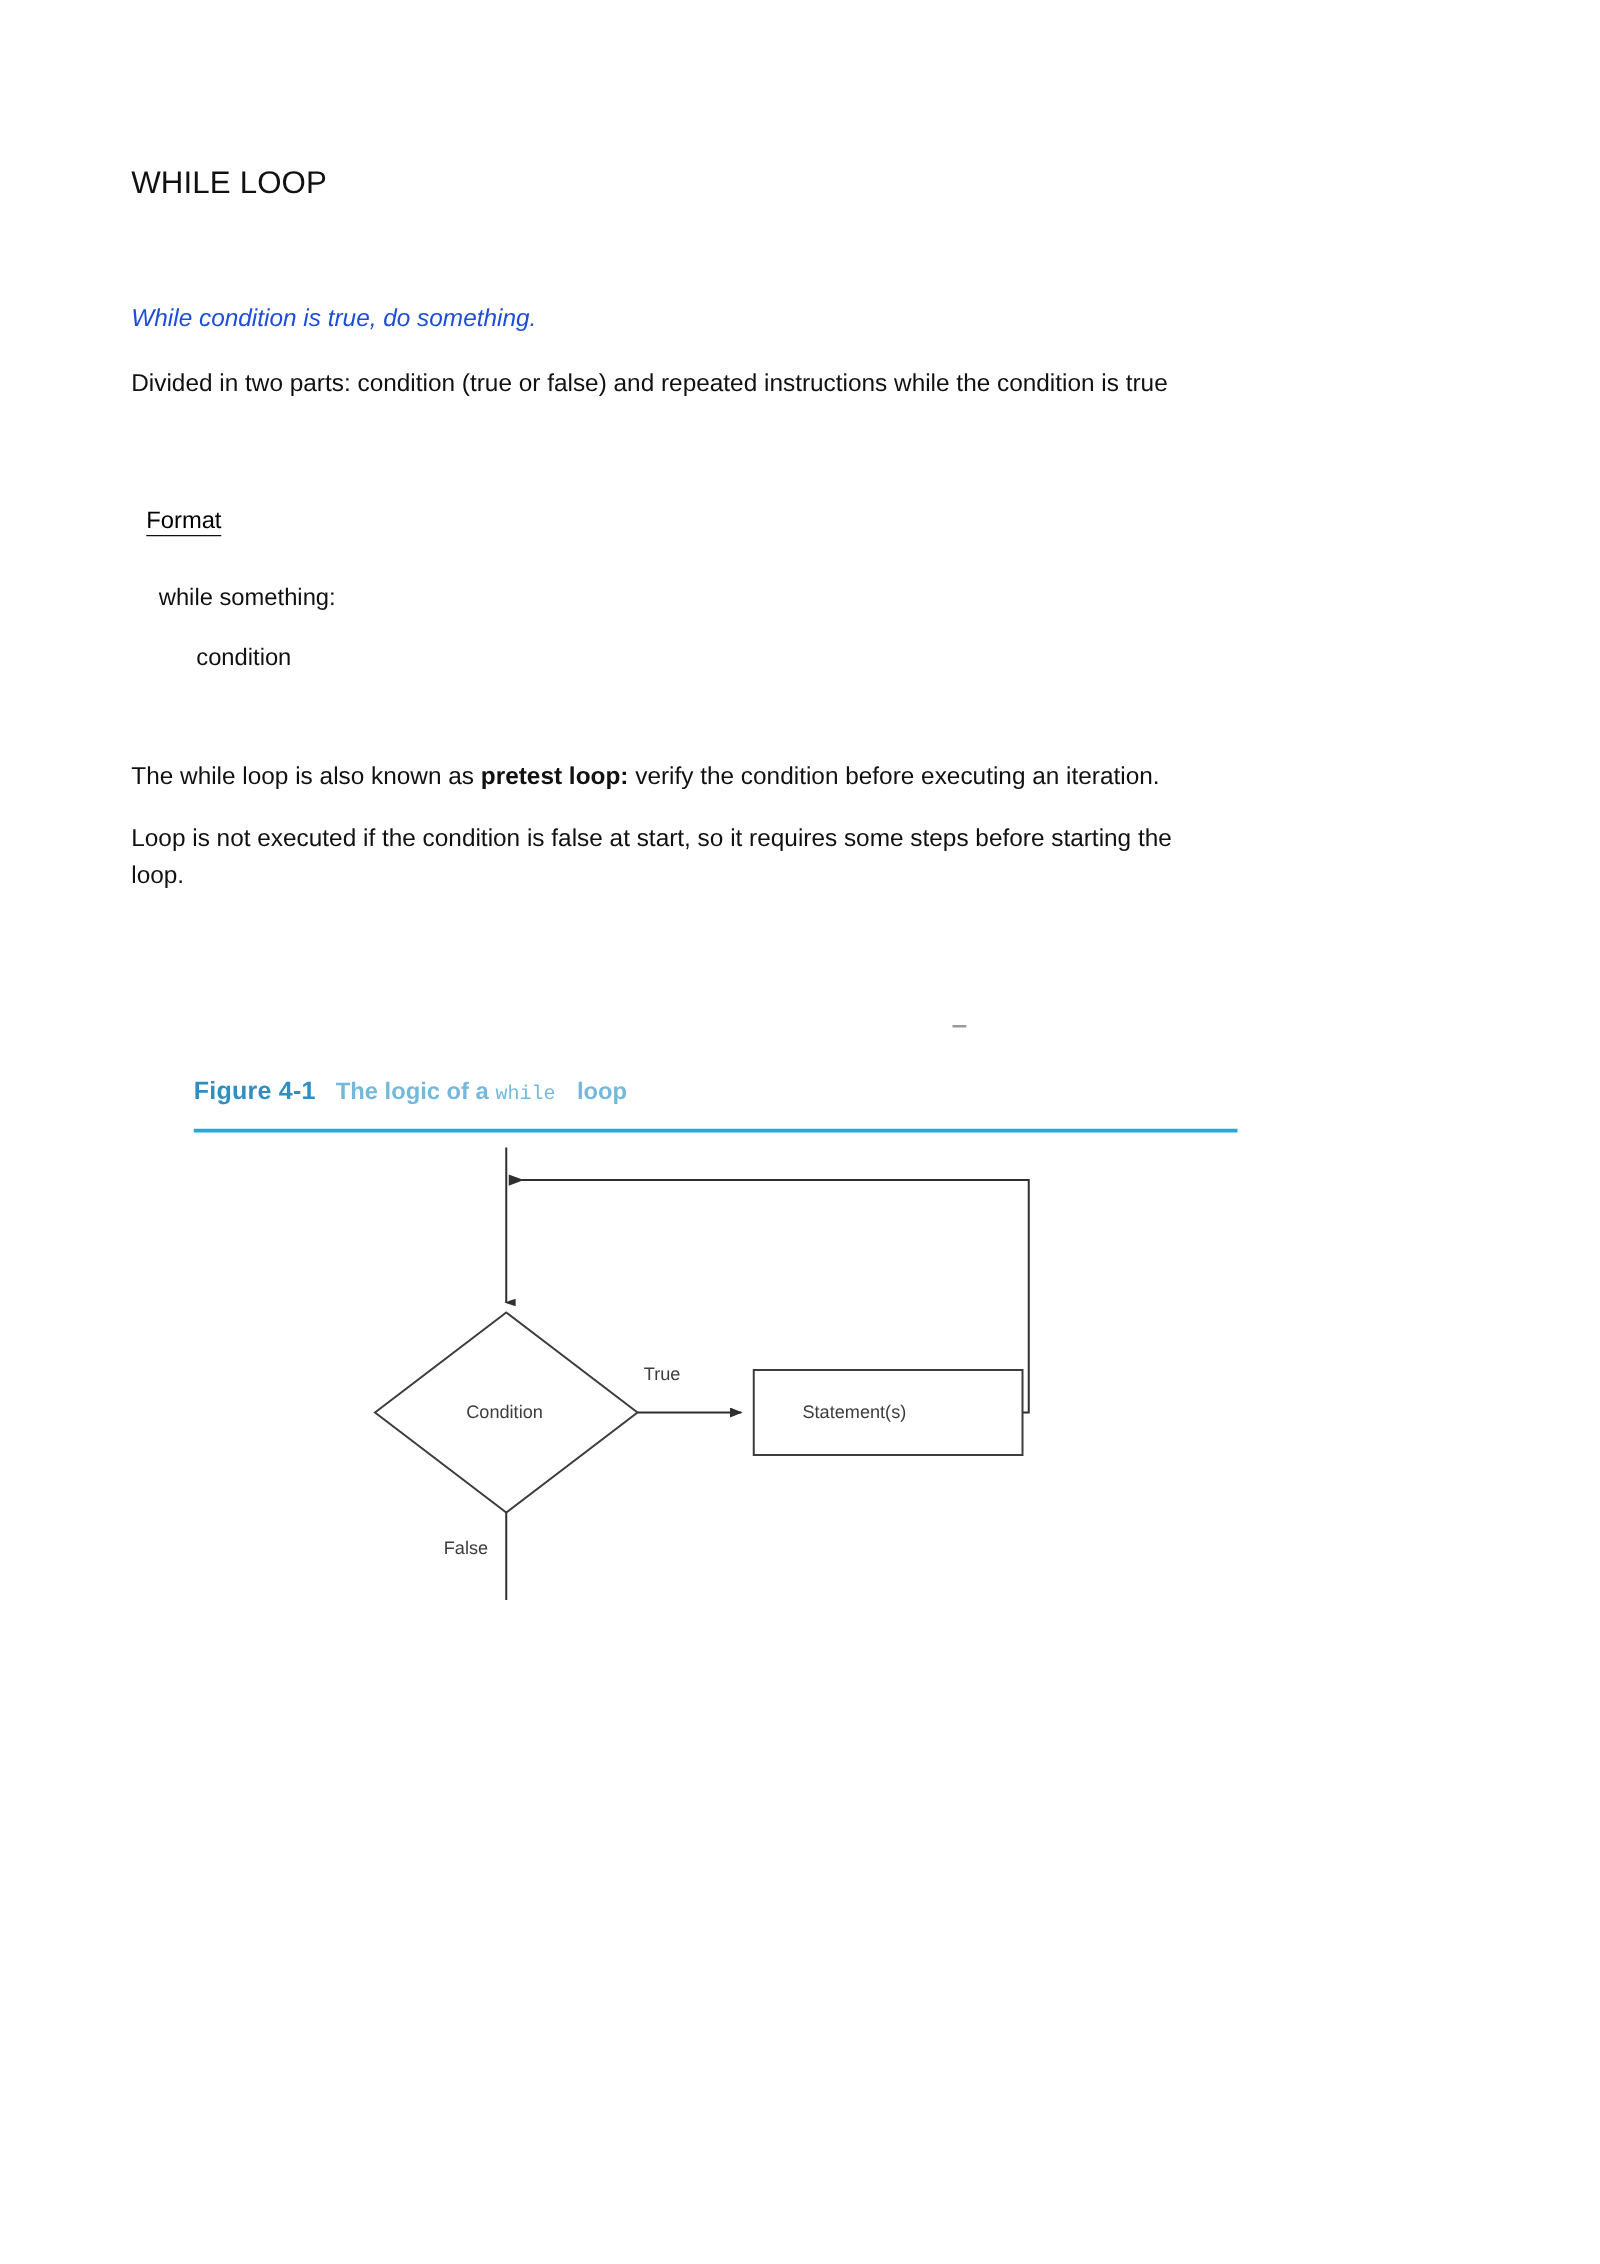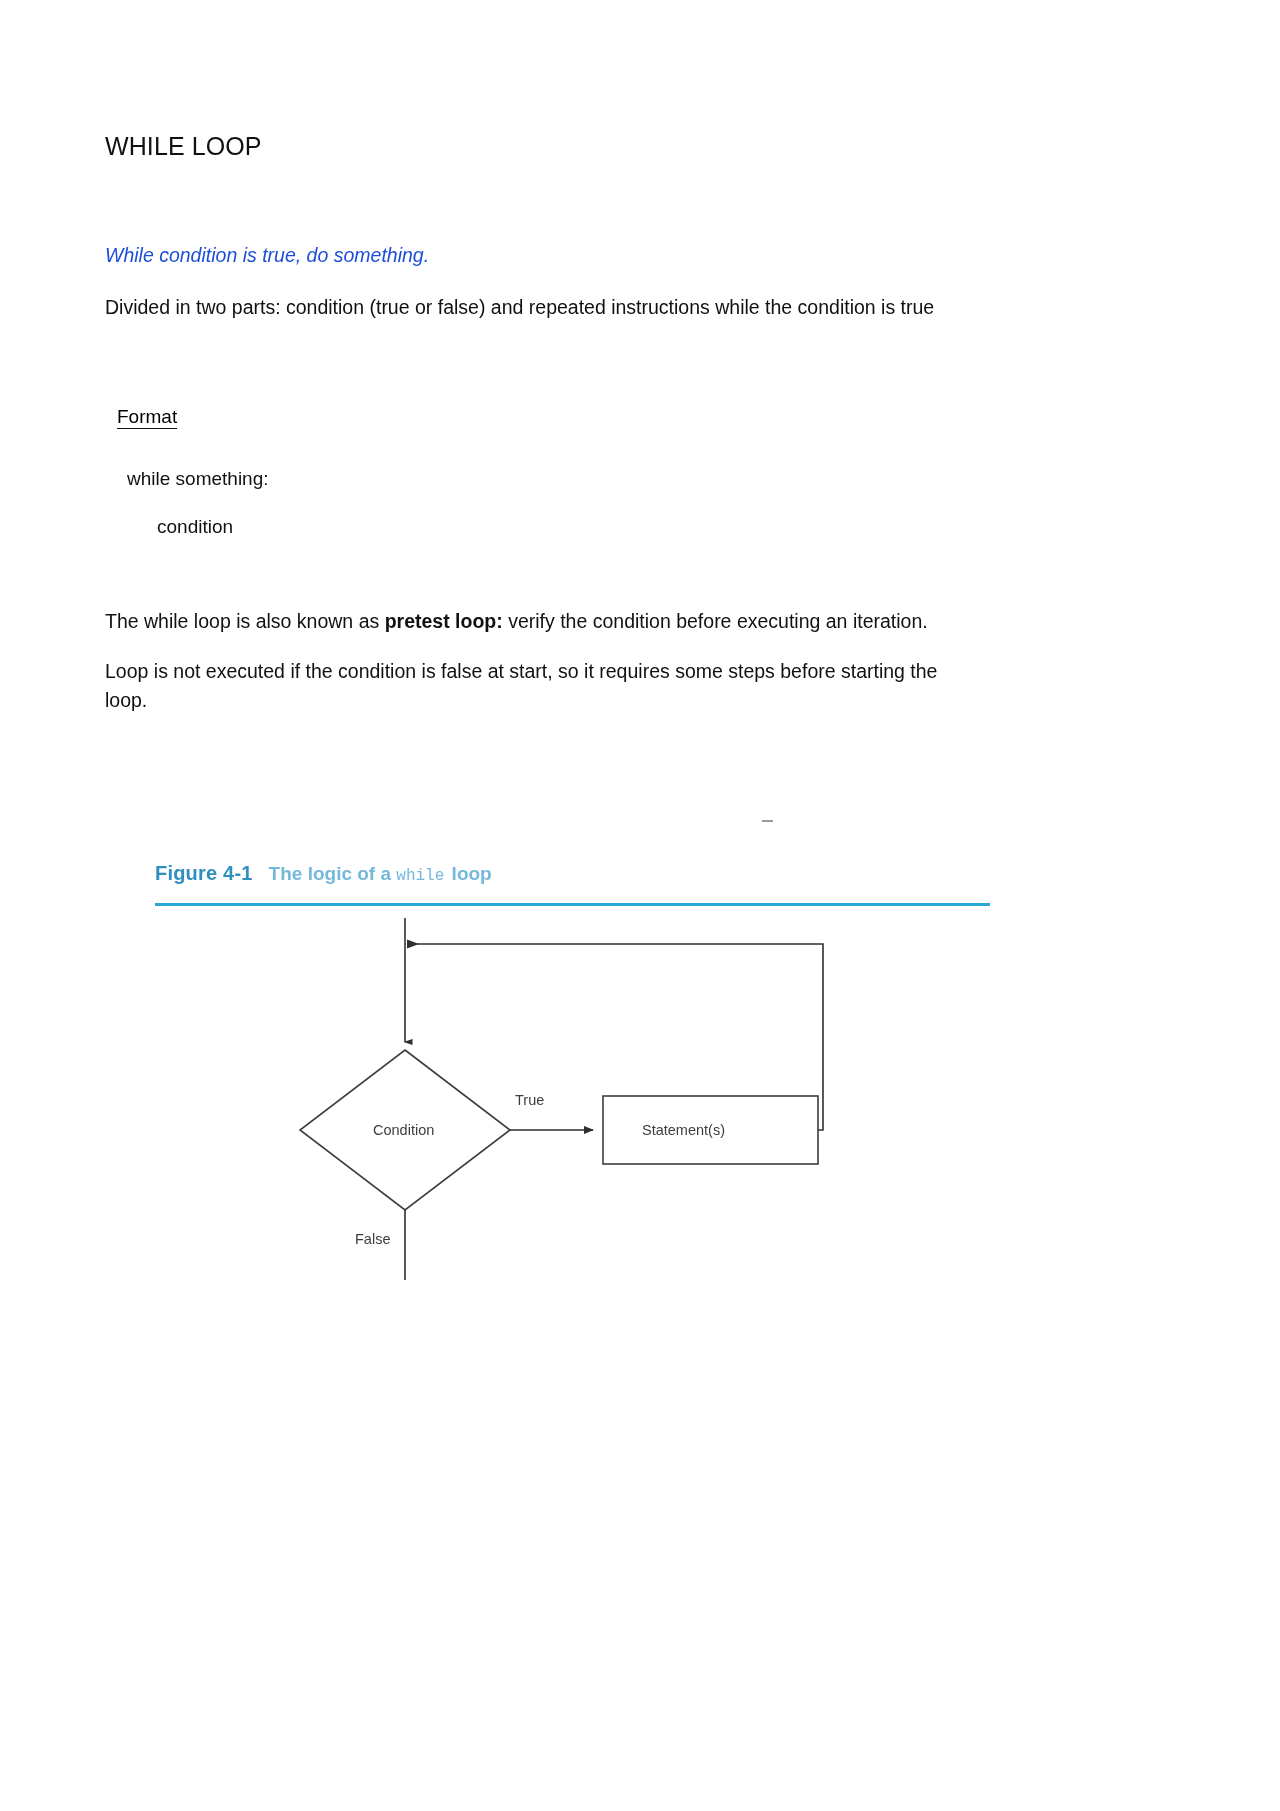--- a/index.html
+++ b/index.html
@@ -170,21 +170,21 @@
 
     <p class="para p-loopnot">Loop is not executed if the condition is false at start, so it requires some steps before starting the loop.</p>
 
   </div>
 
   <div class="stray-dash"></div>
 
   <div class="figure">
 
     <div class="fig-caption">
-      <span class="fig-num">Figure 4-1</span><span class="fig-text">The logic of a </span><span class="fig-mono">while</span><span class="fig-text" style="margin-left:2px"> loop</span>
+      <span class="fig-num">Figure 4-1</span><span class="fig-text">The logic of a </span><span class="fig-mono">while</span><span class="fig-text" style="margin-left:12px"> loop</span>
     </div>
 
     <div class="fig-rule"></div>
 
     <div class="fig-canvas">
       <svg width="835" height="420" viewBox="0 0 835 420">
         <defs>
           <marker id="arrDown" markerWidth="10" markerHeight="10" refX="3" refY="7.5" orient="auto" markerUnits="userSpaceOnUse">
             <path d="M0,0 L3,9 L6,0 Z" fill="#2f2f2f"></path>
           </marker>

